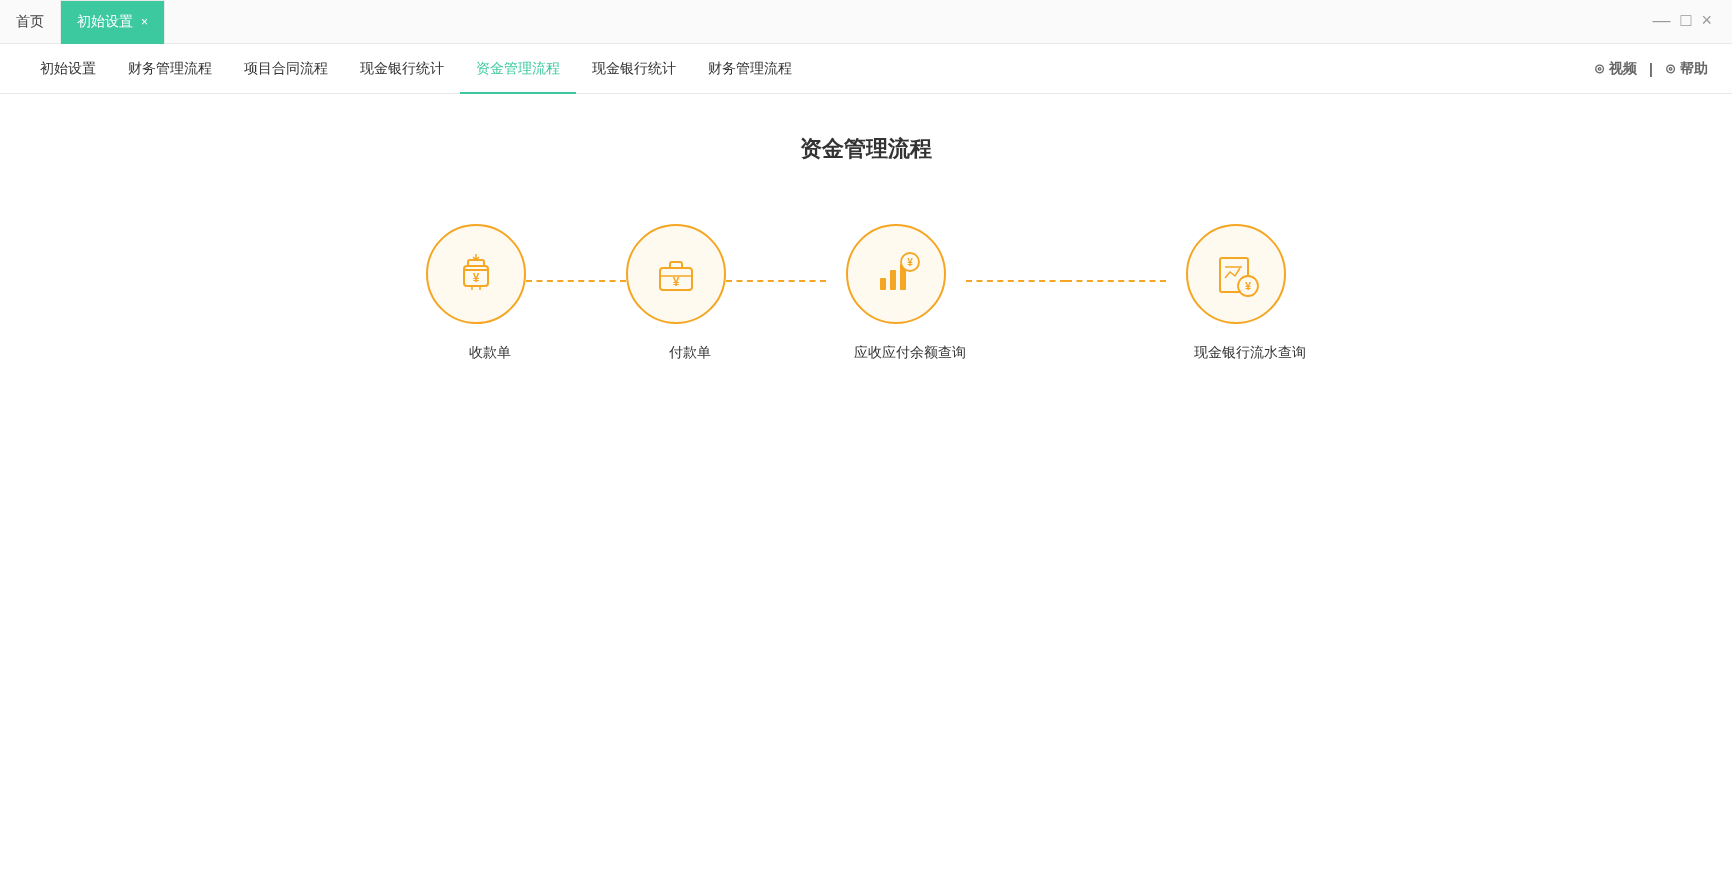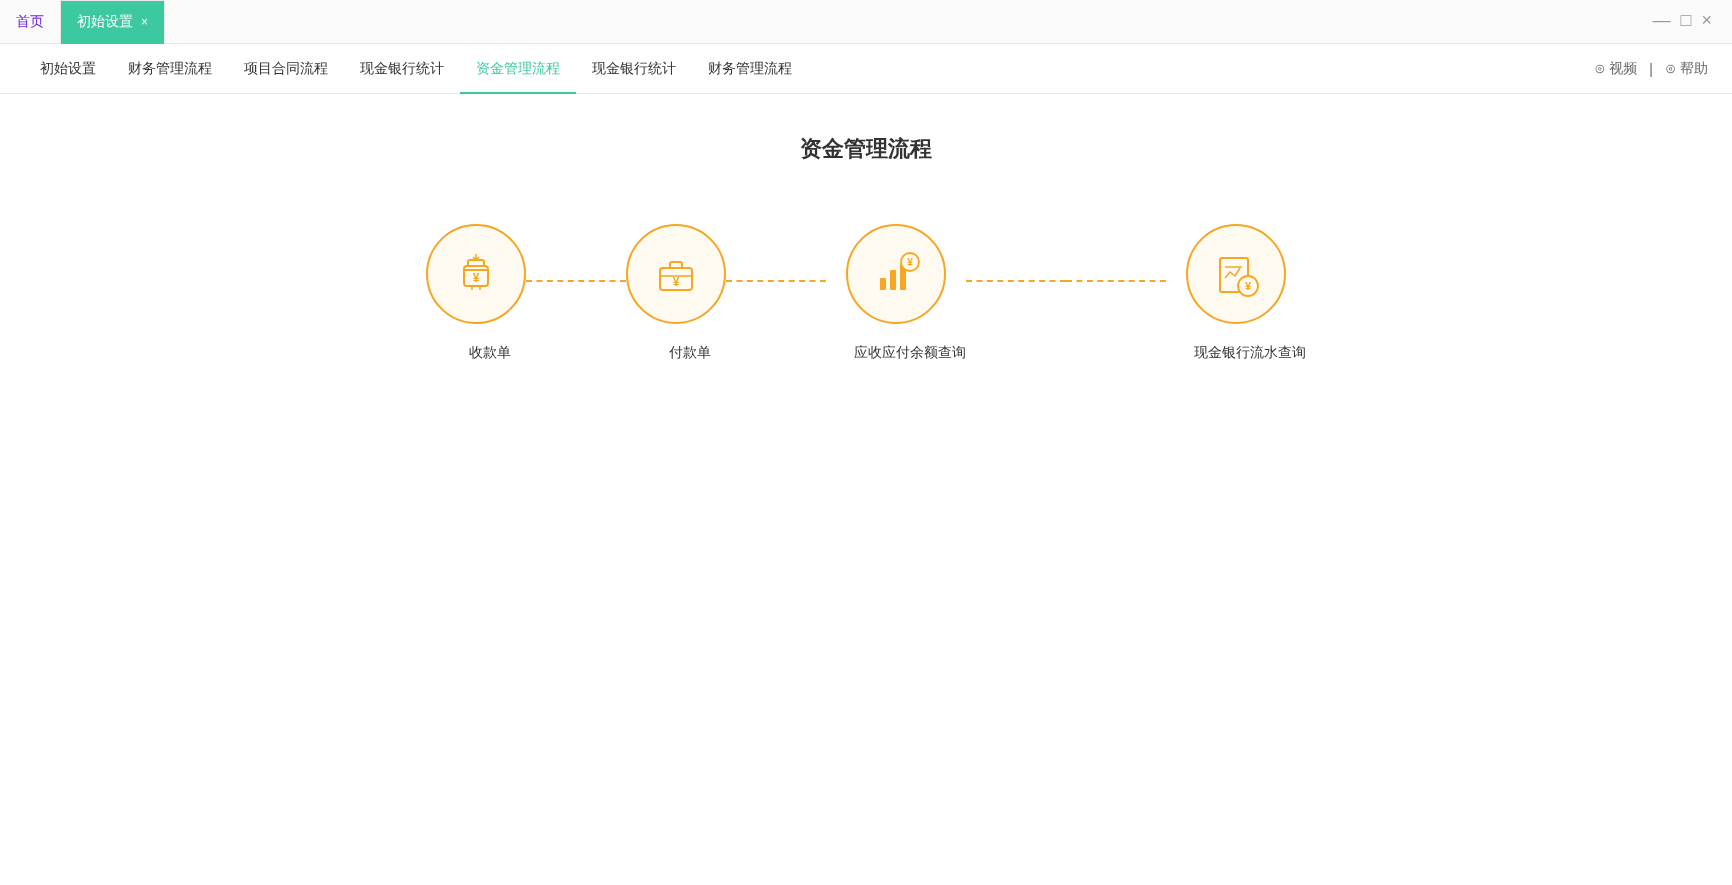--- a/index.html
+++ b/index.html
@@ -13,21 +13,21 @@
       border-bottom: 1px solid #e8e8e8;
       background: #fafafa;
       padding: 0 0;
     }
     .home-tab {
       padding: 0 16px;
       height: 44px;
       display: flex;
       align-items: center;
       font-size: 14px;
-      color: #6d28d9;
+      color: #404040;
       cursor: pointer;
     }
     .active-tab {
       background: #fff;
       border-top: 1px solid #e8e8e8;
       border-right: 1px solid #e8e8e8;
       border-left: 1px solid #e8e8e8;
       border-bottom: none;
       height: 44px;
       display: flex;
@@ -74,21 +74,21 @@
       background: #3dc9a0;
     }
     .nav-right {
       margin-left: auto;
       display: flex;
       align-items: center;
       gap: 12px;
       font-size: 14px;
       color: #666;
     }
-    .nav-right span { cursor: pointer; display: flex; align-items: center; gap: 4px; }
+    .nav-right span { cursor: pointer; display: flex; align-items: center; gap: 4px; font-weight: bold; }
 
     
     .main-content {
       padding: 40px 0;
       display: flex;
       flex-direction: column;
       align-items: center;
     }
     .page-title {
       font-size: 22px;

